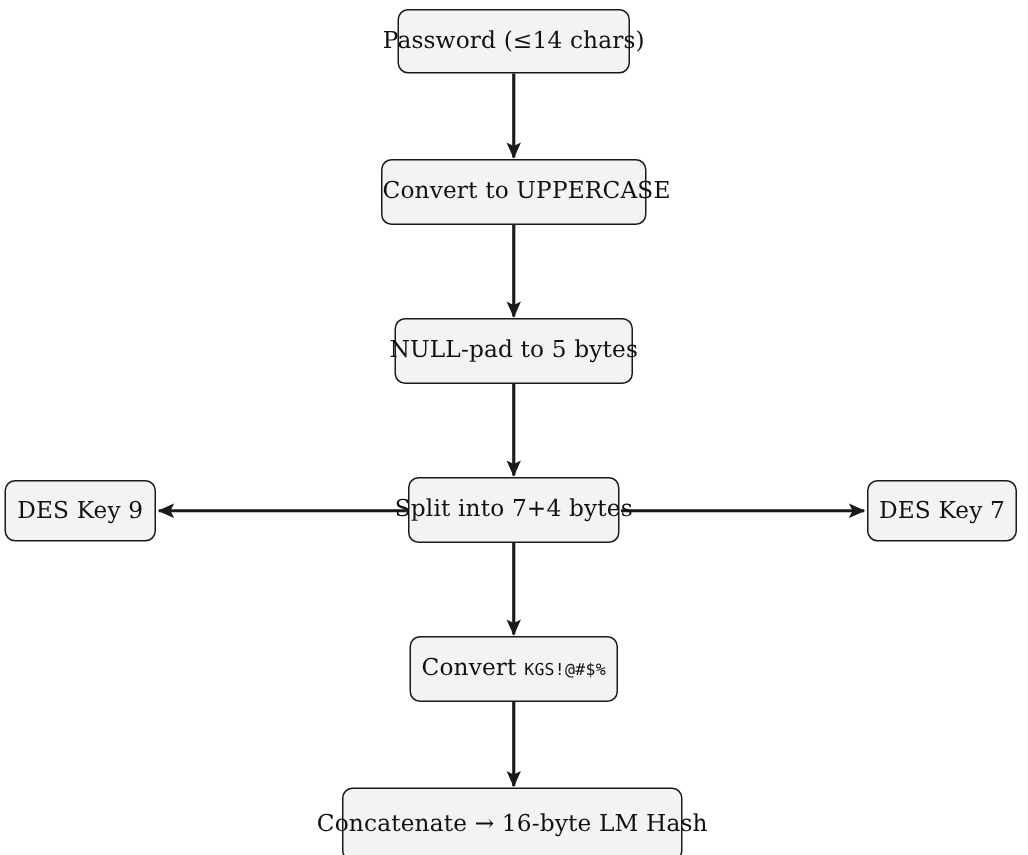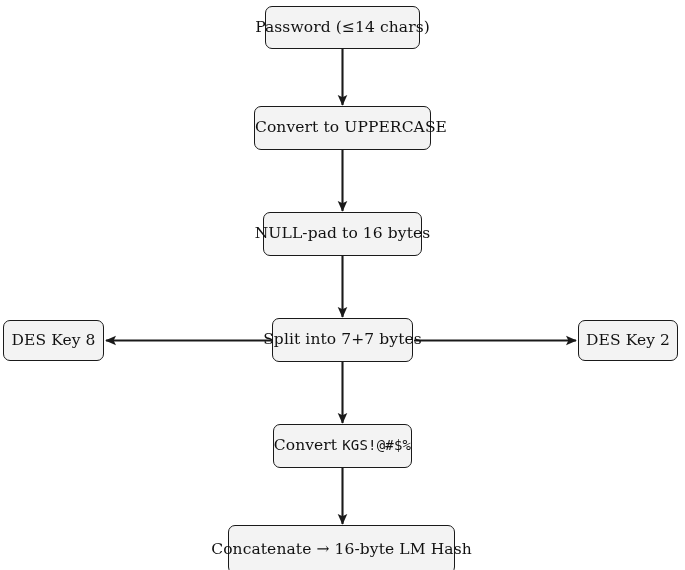--- a/index.html
+++ b/index.html
@@ -37,21 +37,21 @@
     line-height: 1.1;
     white-space: nowrap;
     letter-spacing: 0.1px;
   }
   .node .label {
     display: inline-block;
     padding: 0 4px;
   }
   .mono {
     font-family: "DejaVu Sans Mono", "Liberation Mono", monospace;
-    font-size: 14px;
+    font-size: 11px;
     letter-spacing: 0.2px;
   }
   
   #node-password   { left: 265px; top: 6px;   width: 155px; height: 43px; }
   #node-uppercase  { left: 254px; top: 106px; width: 177px; height: 44px; padding-left: 17px; }
   #node-nullpad    { left: 263px; top: 212px; width: 159px; height: 44px; }
   #node-split      { left: 272px; top: 318px; width: 141px; height: 44px; }
   #node-deskey1    { left: 3px;   top: 320px; width: 101px; height: 41px; }
   #node-deskey2    { left: 578px; top: 320px; width: 100px; height: 41px; }
   #node-encrypt    { left: 273px; top: 424px; width: 139px; height: 44px; }
@@ -91,33 +91,33 @@
 
   <div class="node" id="node-password">
     <span class="label">Password (≤14 chars)</span>
   </div>
 
   <div class="node" id="node-uppercase">
     <span class="label">Convert to UPPERCASE</span>
   </div>
 
   <div class="node" id="node-nullpad">
-    <span class="label">NULL-pad to 16 bytes</span>
+    <span class="label">NULL-pad to 5 bytes</span>
   </div>
 
   <div class="node" id="node-split">
-    <span class="label">Split into 7+7 bytes</span>
+    <span class="label">Split into 7+4 bytes</span>
   </div>
 
   <div class="node" id="node-deskey1">
-    <span class="label">DES Key 8</span>
+    <span class="label">DES Key 9</span>
   </div>
 
   <div class="node" id="node-deskey2">
-    <span class="label">DES Key 2</span>
+    <span class="label">DES Key 7</span>
   </div>
 
   <div class="node" id="node-encrypt">
     <span class="label"><span>Convert </span><span class="mono">KGS!@#$%</span></span>
   </div>
 
   <div class="node" id="node-concat">
     <span class="label">Concatenate → 16-byte LM Hash</span>
   </div>
 

